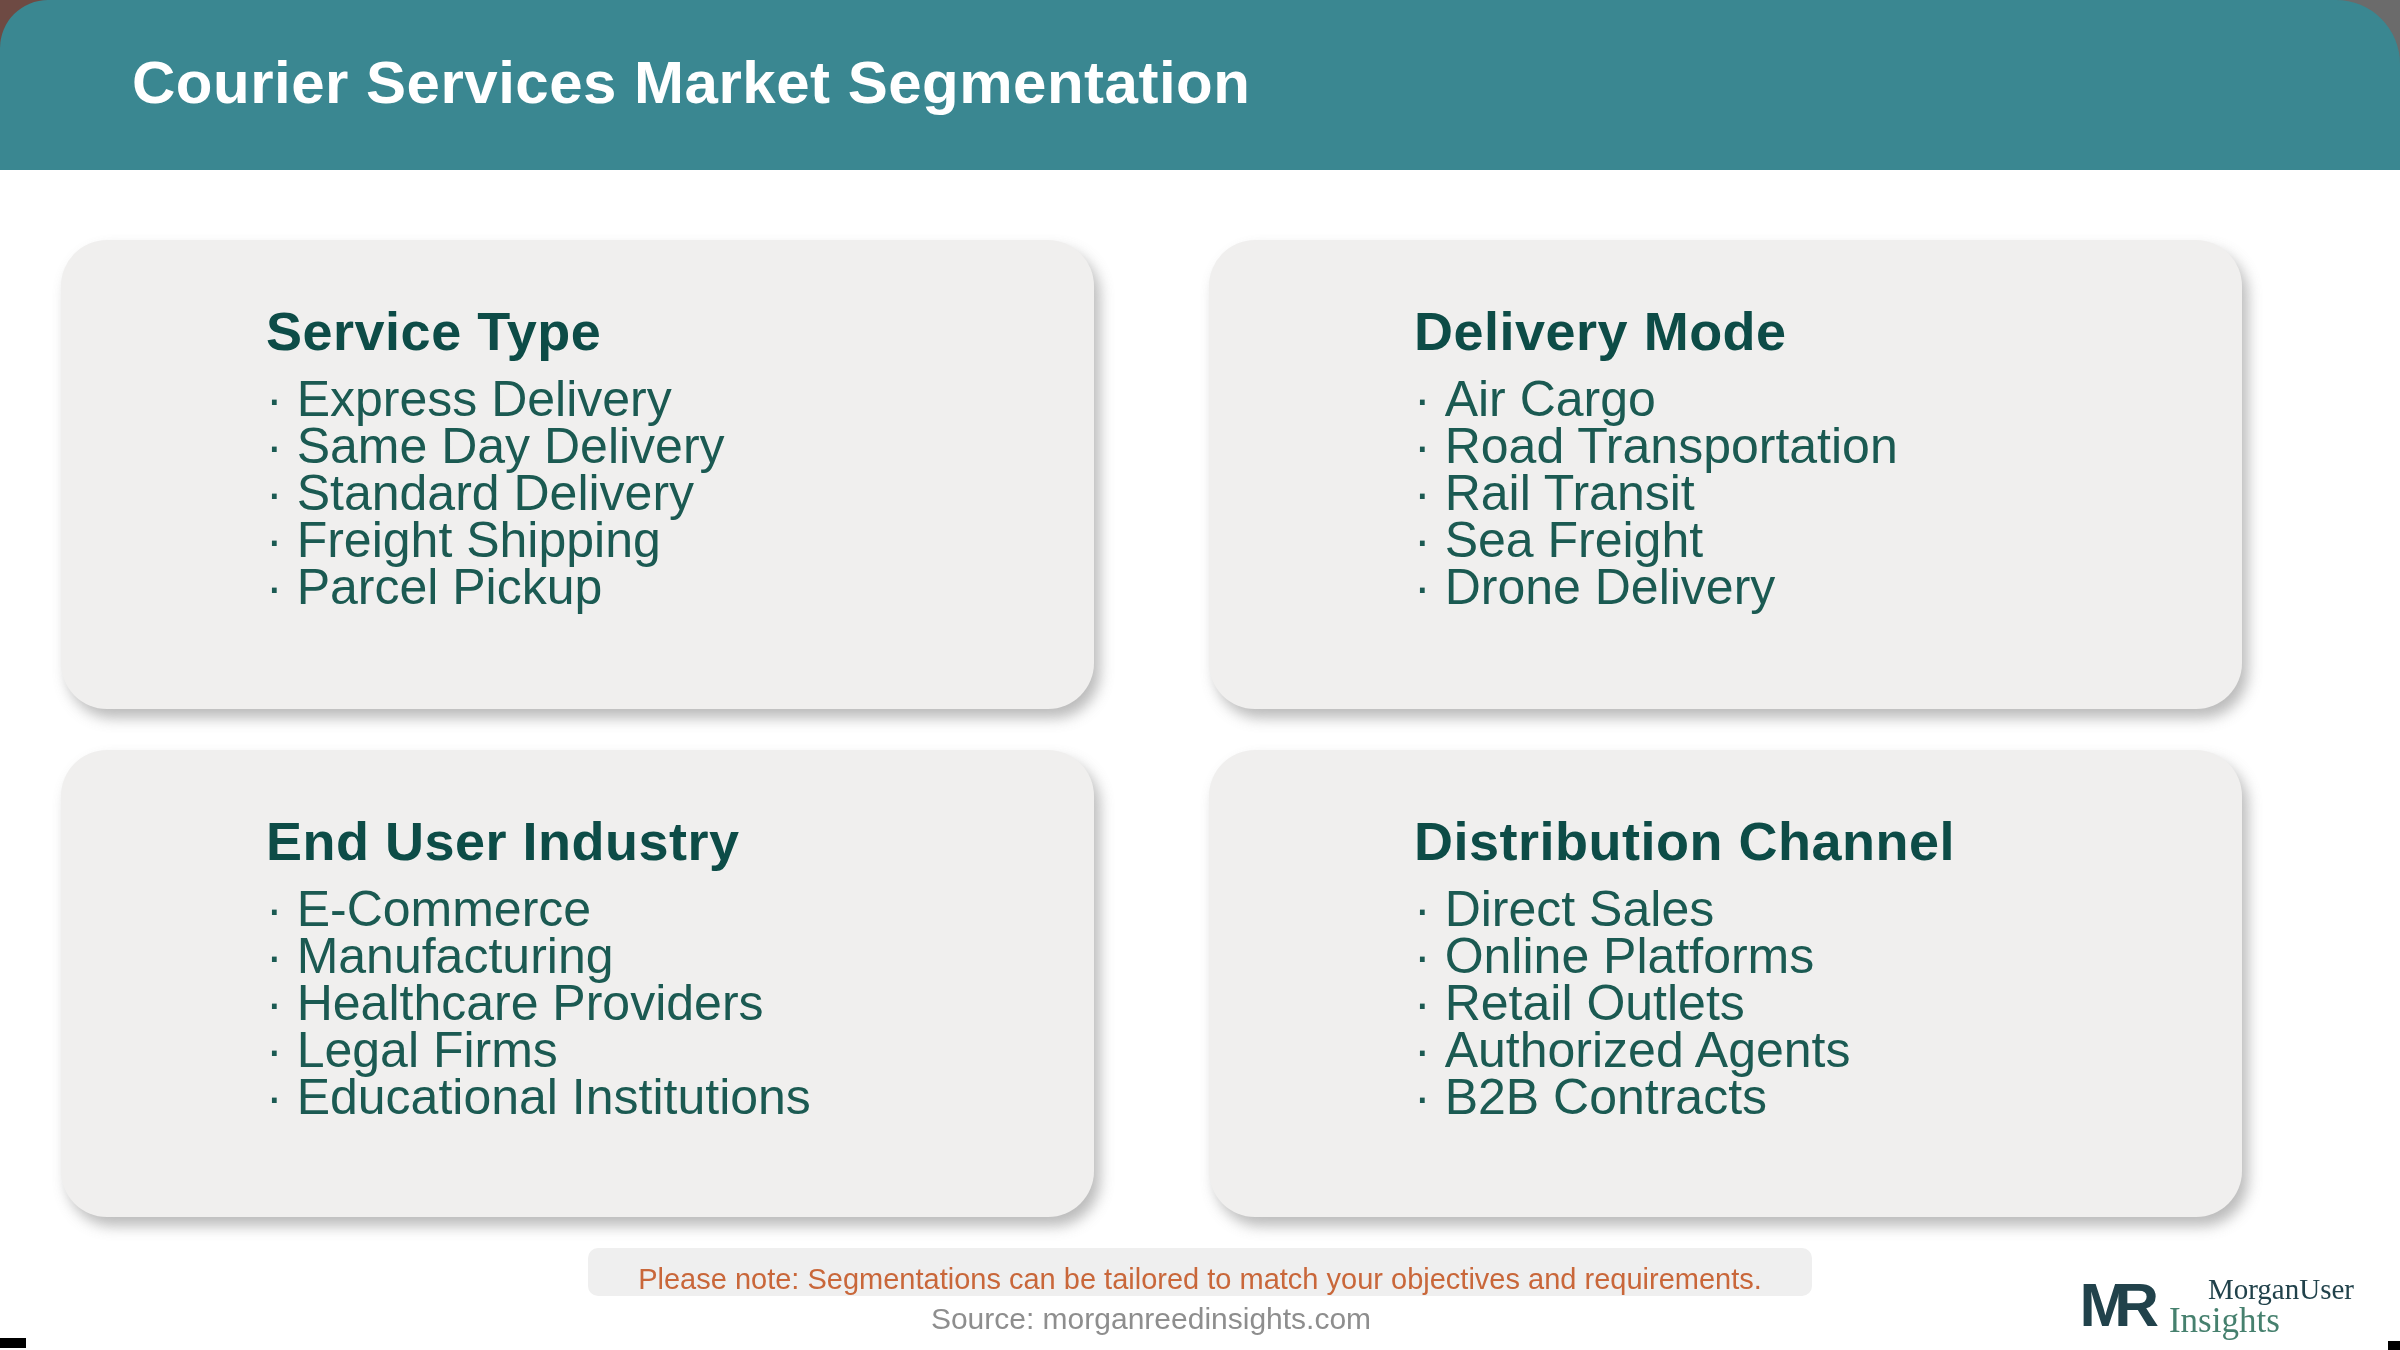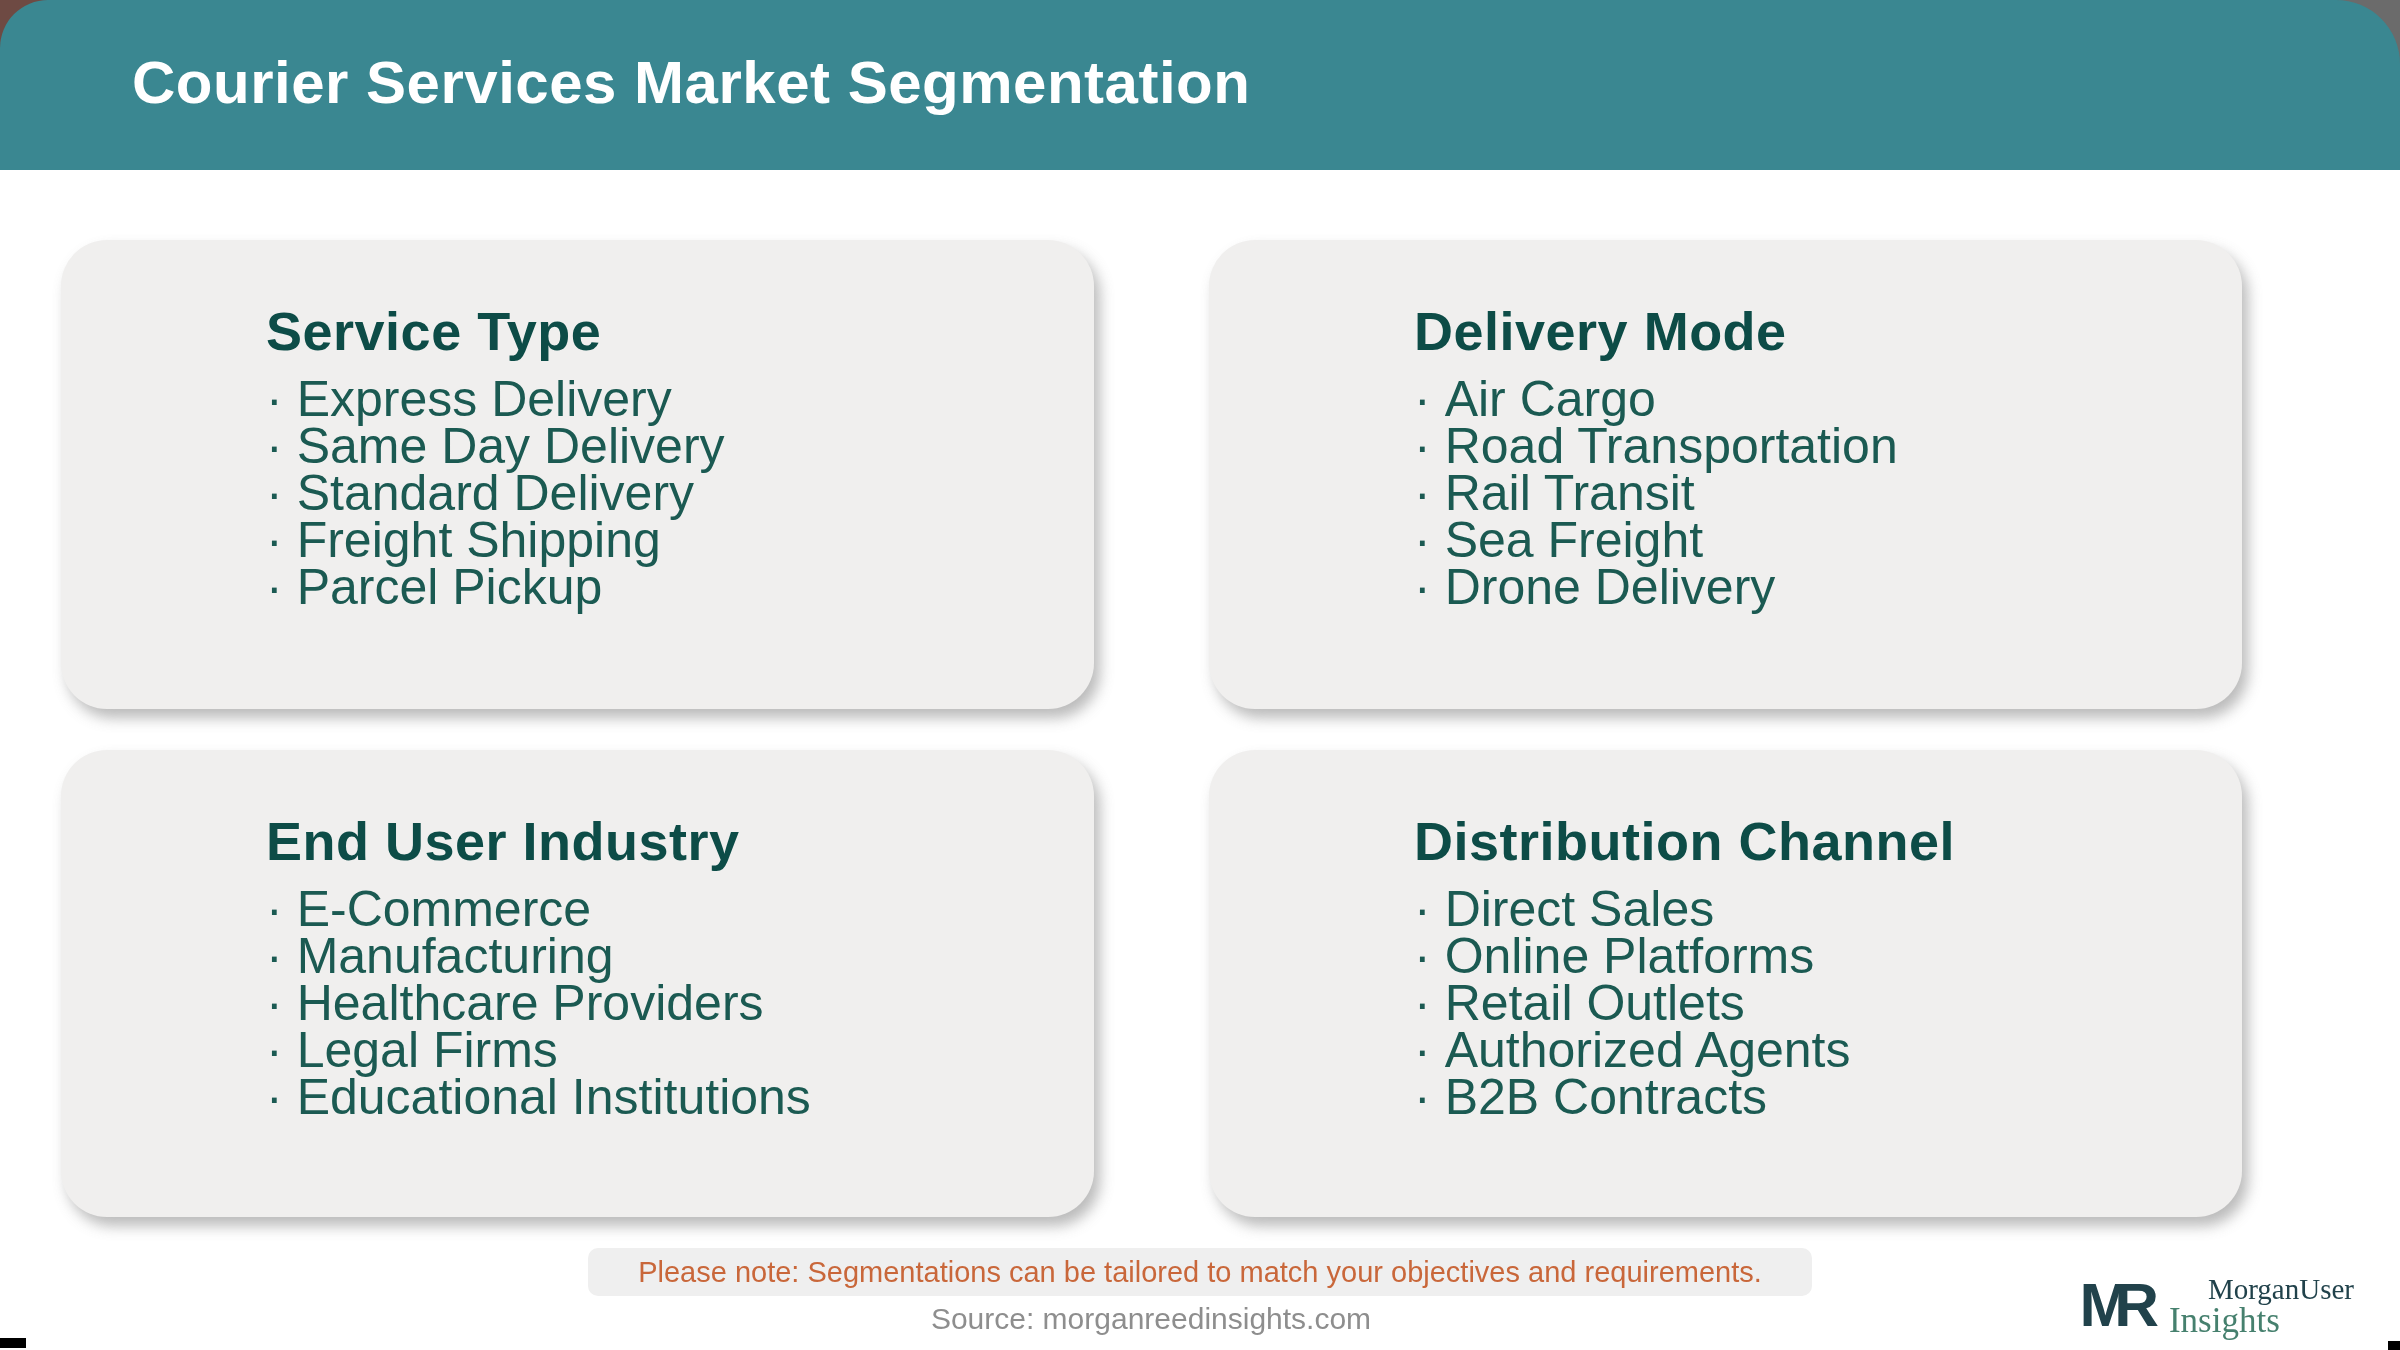--- a/index.html
+++ b/index.html
@@ -56,21 +56,21 @@
     line-height:47px;
     color:#1b5a52;
   }
   .card li .dot { margin-right:14px; }
 
   .note-bar {
     position:absolute; left:588px; top:1248px;
     width:1224px; height:48px;
     background:#efefef;
     border-radius:10px;
-    display:flex; align-items:center; justify-content:center;
+    display:flex; align-items:flex-end; justify-content:center;
   }
   .note-bar span { color:#c9673a; font-size:29px; }
 
   .source-line {
     position:absolute; top:1302px; left:0;
     width:2400px; text-align:center;
     transform:translateX(-49px);
     color:#8e8e8e; font-size:30px;
   }
 

